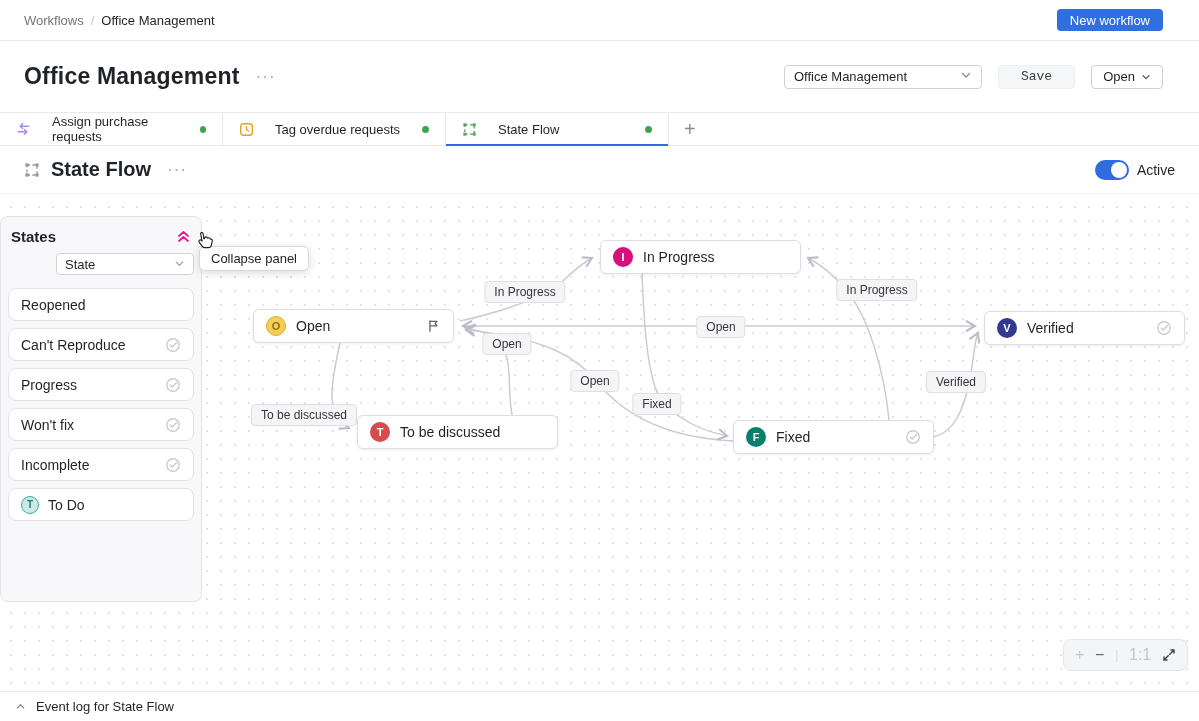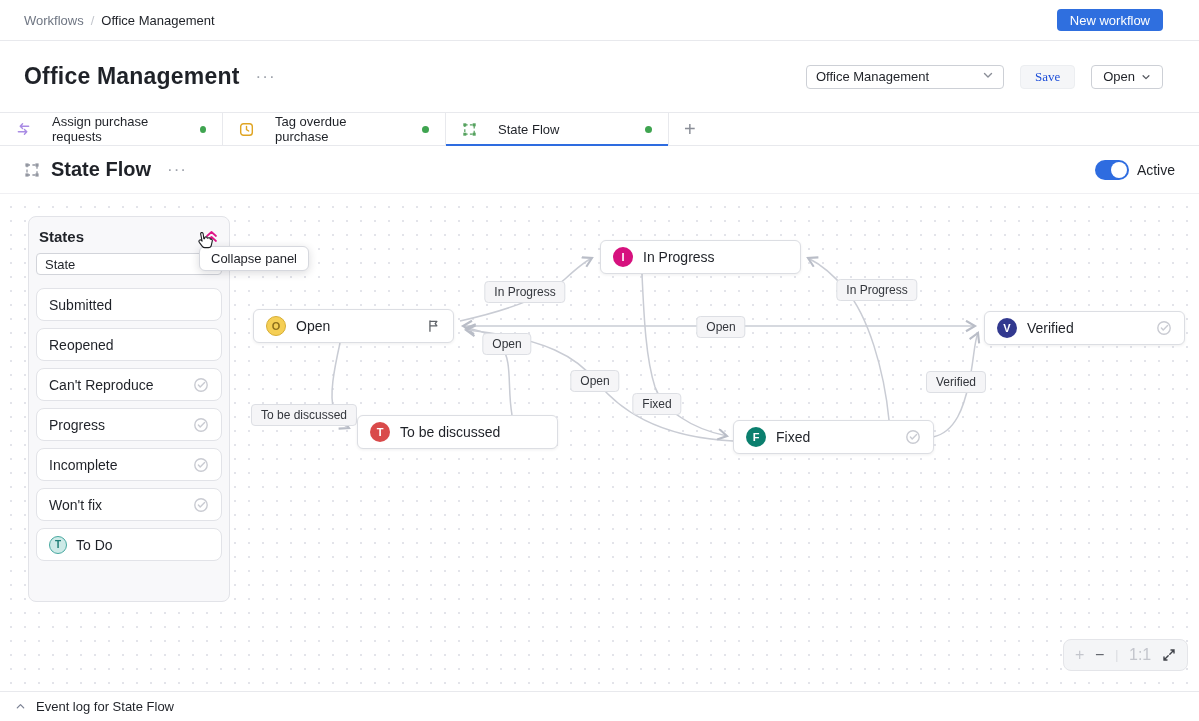--- a/index.html
+++ b/index.html
@@ -23,22 +23,22 @@
   .title-row { height:71px; display:flex; align-items:center; padding:0 36px 0 24px; }
   .page-title { font-size:23px; font-weight:700; letter-spacing:.2px; }
   .more-btn { color:#9fa3ac; font-size:17px; margin-left:16px; letter-spacing:1px; cursor:pointer; line-height:1; }
   .title-controls { margin-left:auto; display:flex; align-items:center; gap:16px; }
   .select-box {
     width:198px; height:24px; border:1px solid #cdd0d6; border-radius:4px; background:#fff;
     display:flex; align-items:center; padding:0 9px; font-size:13px; cursor:pointer;
   }
   .select-box .chev { margin-left:auto; }
   .btn-disabled {
-    height:24px; padding:0 14px; font-size:13px; color:#1d4ed8; background:#f5f6f8;
-    border:1px solid #eceef1; border-radius:4px; font-family:Liberation Serif, serif;
+    height:24px; padding:0 22px; font-size:13px; color:#404040; background:#f5f6f8;
+    border:1px solid #eceef1; border-radius:4px; font-family:Liberation Mono, monospace;
   }
   .btn-secondary {
     height:24px; padding:0 11px; font-size:13px; color:#1f2228; background:#fff;
     border:1px solid #cdd0d6; border-radius:4px; display:flex; align-items:center; gap:6px; cursor:pointer;
     font-family:"Liberation Sans",sans-serif;
   }
   
   .tabs { display:flex; height:34px; border-top:1px solid #e8e9ed; border-bottom:1px solid #e8e9ed; }
   .tab {
     width:223px; display:flex; align-items:center; gap:21px; padding:0 16px;
@@ -72,29 +72,29 @@
     display:flex; align-items:center; gap:10px; padding:0 12px; font-size:14px; cursor:pointer;
   }
   .node-badge {
     width:20px; height:20px; border-radius:50%; flex:none;
     display:flex; align-items:center; justify-content:center;
     font-size:11px; font-weight:700; color:#fff;
   }
   .node-trailing { margin-left:auto; display:flex; align-items:center; }
   
   .states-panel {
-    position:absolute; left:28px; top:22px; width:202px; height:386px; z-index:5;
+    position:absolute; left:0; top:22px; width:202px; height:386px; z-index:5;
     background:#f8f8fa; border:1px solid #e2e3e8; border-radius:8px; padding:8px 7px;
   }
   .panel-head { display:flex; align-items:center; padding:0 3px; height:22px; }
   .panel-title { font-size:15px; font-weight:700; }
   .panel-collapse { margin-left:auto; cursor:pointer; display:flex; }
   .panel-select {
     margin-top:6px; height:22px; background:#fff; border:1px solid #d2d4da; border-radius:4px;
-    display:flex; align-items:center; padding:0 8px; font-size:13px; cursor:pointer;
+    display:flex; align-items:center; padding:0 8px; font-size:13px; cursor:pointer;margin-left:48px;
   }
   .panel-select .chev { margin-left:auto; }
   .state-list { margin-top:13px; display:flex; flex-direction:column; gap:7px; }
   .state-item {
     height:33px; background:#fff; border:1px solid #e2e3e8; border-radius:8px;
     display:flex; align-items:center; gap:9px; padding:0 12px; font-size:14px; cursor:grab;
   }
   .state-item .resolved { margin-left:auto; display:flex; }
   .mini-badge {
     width:18px; height:18px; border-radius:50%; flex:none;
@@ -165,21 +165,21 @@
       <span>Assign purchase requests</span>
       <span class="dot" style="background:#3fa450"></span>
     </div>
     <div class="tab">
       <span style="display:flex">
         <svg width="15" height="15" viewBox="0 0 16 16">
           <rect x="1.8" y="1.8" width="12.4" height="12.4" rx="3" fill="none" stroke="#dfa422" stroke-width="1.5"></rect>
           <path d="M8 4.8 V8.2 L10.3 9.6" fill="none" stroke="#dfa422" stroke-width="1.5" stroke-linecap="round"></path>
         </svg>
       </span>
-      <span>Tag overdue purchase</span>
+      <span>Tag overdue requests</span>
       <span class="dot" style="background:#3fa450"></span>
     </div>
     <div class="tab active">
       <span style="display:flex">
         <svg width="15" height="15" viewBox="0 0 16 16">
           <rect x="3" y="3" width="10" height="10" fill="none" stroke="#56a25f" stroke-width="1.3" stroke-dasharray="3 2.4"></rect>
           <rect x="1.4" y="1.4" width="3.2" height="3.2" fill="#56a25f"></rect>
           <rect x="11.4" y="1.4" width="3.2" height="3.2" fill="#56a25f"></rect>
           <rect x="1.4" y="11.4" width="3.2" height="3.2" fill="#56a25f"></rect>
           <rect x="11.4" y="11.4" width="3.2" height="3.2" fill="#56a25f"></rect>
@@ -241,23 +241,20 @@
     <div class="panel-select">
       <span>State</span>
       <span class="chev">
         <svg width="11" height="11" viewBox="0 0 12 12">
             <path d="M2.5 4.5 L6 8 L9.5 4.5" fill="none" stroke="#9b9fa8" stroke-width="1.4" stroke-linecap="round" stroke-linejoin="round"></path>
           </svg>
       </span>
     </div>
     <div class="state-list" id="state-list">
         <div class="state-item">
-          <span>Submitted</span>
-        </div>
-        <div class="state-item">
           <span>Reopened</span>
         </div>
         <div class="state-item">
           <span>Can't Reproduce</span>
           <span class="resolved">
             <svg width="16" height="16" viewBox="0 0 16 16">
               <circle cx="8" cy="8" r="6.2" fill="none" stroke="#c9cbd2" stroke-width="1.4"></circle>
               <path d="M5.4 8.1 L7.2 9.9 L11.6 5.5" fill="none" stroke="#c9cbd2" stroke-width="1.4" stroke-linecap="round" stroke-linejoin="round"></path>
             </svg>
           </span>
@@ -265,30 +262,30 @@
         <div class="state-item">
           <span>Progress</span>
           <span class="resolved">
             <svg width="16" height="16" viewBox="0 0 16 16">
               <circle cx="8" cy="8" r="6.2" fill="none" stroke="#c9cbd2" stroke-width="1.4"></circle>
               <path d="M5.4 8.1 L7.2 9.9 L11.6 5.5" fill="none" stroke="#c9cbd2" stroke-width="1.4" stroke-linecap="round" stroke-linejoin="round"></path>
             </svg>
           </span>
         </div>
         <div class="state-item">
-          <span>Incomplete</span>
+          <span>Won't fix</span>
           <span class="resolved">
             <svg width="16" height="16" viewBox="0 0 16 16">
               <circle cx="8" cy="8" r="6.2" fill="none" stroke="#c9cbd2" stroke-width="1.4"></circle>
               <path d="M5.4 8.1 L7.2 9.9 L11.6 5.5" fill="none" stroke="#c9cbd2" stroke-width="1.4" stroke-linecap="round" stroke-linejoin="round"></path>
             </svg>
           </span>
         </div>
         <div class="state-item">
-          <span>Won't fix</span>
+          <span>Incomplete</span>
           <span class="resolved">
             <svg width="16" height="16" viewBox="0 0 16 16">
               <circle cx="8" cy="8" r="6.2" fill="none" stroke="#c9cbd2" stroke-width="1.4"></circle>
               <path d="M5.4 8.1 L7.2 9.9 L11.6 5.5" fill="none" stroke="#c9cbd2" stroke-width="1.4" stroke-linecap="round" stroke-linejoin="round"></path>
             </svg>
           </span>
         </div>
         <div class="state-item">
           <span class="mini-badge" style="background:#cdeae7;border:1.4px solid #47a8a0;color:#1f7d75">T</span>
           <span>To Do</span>

